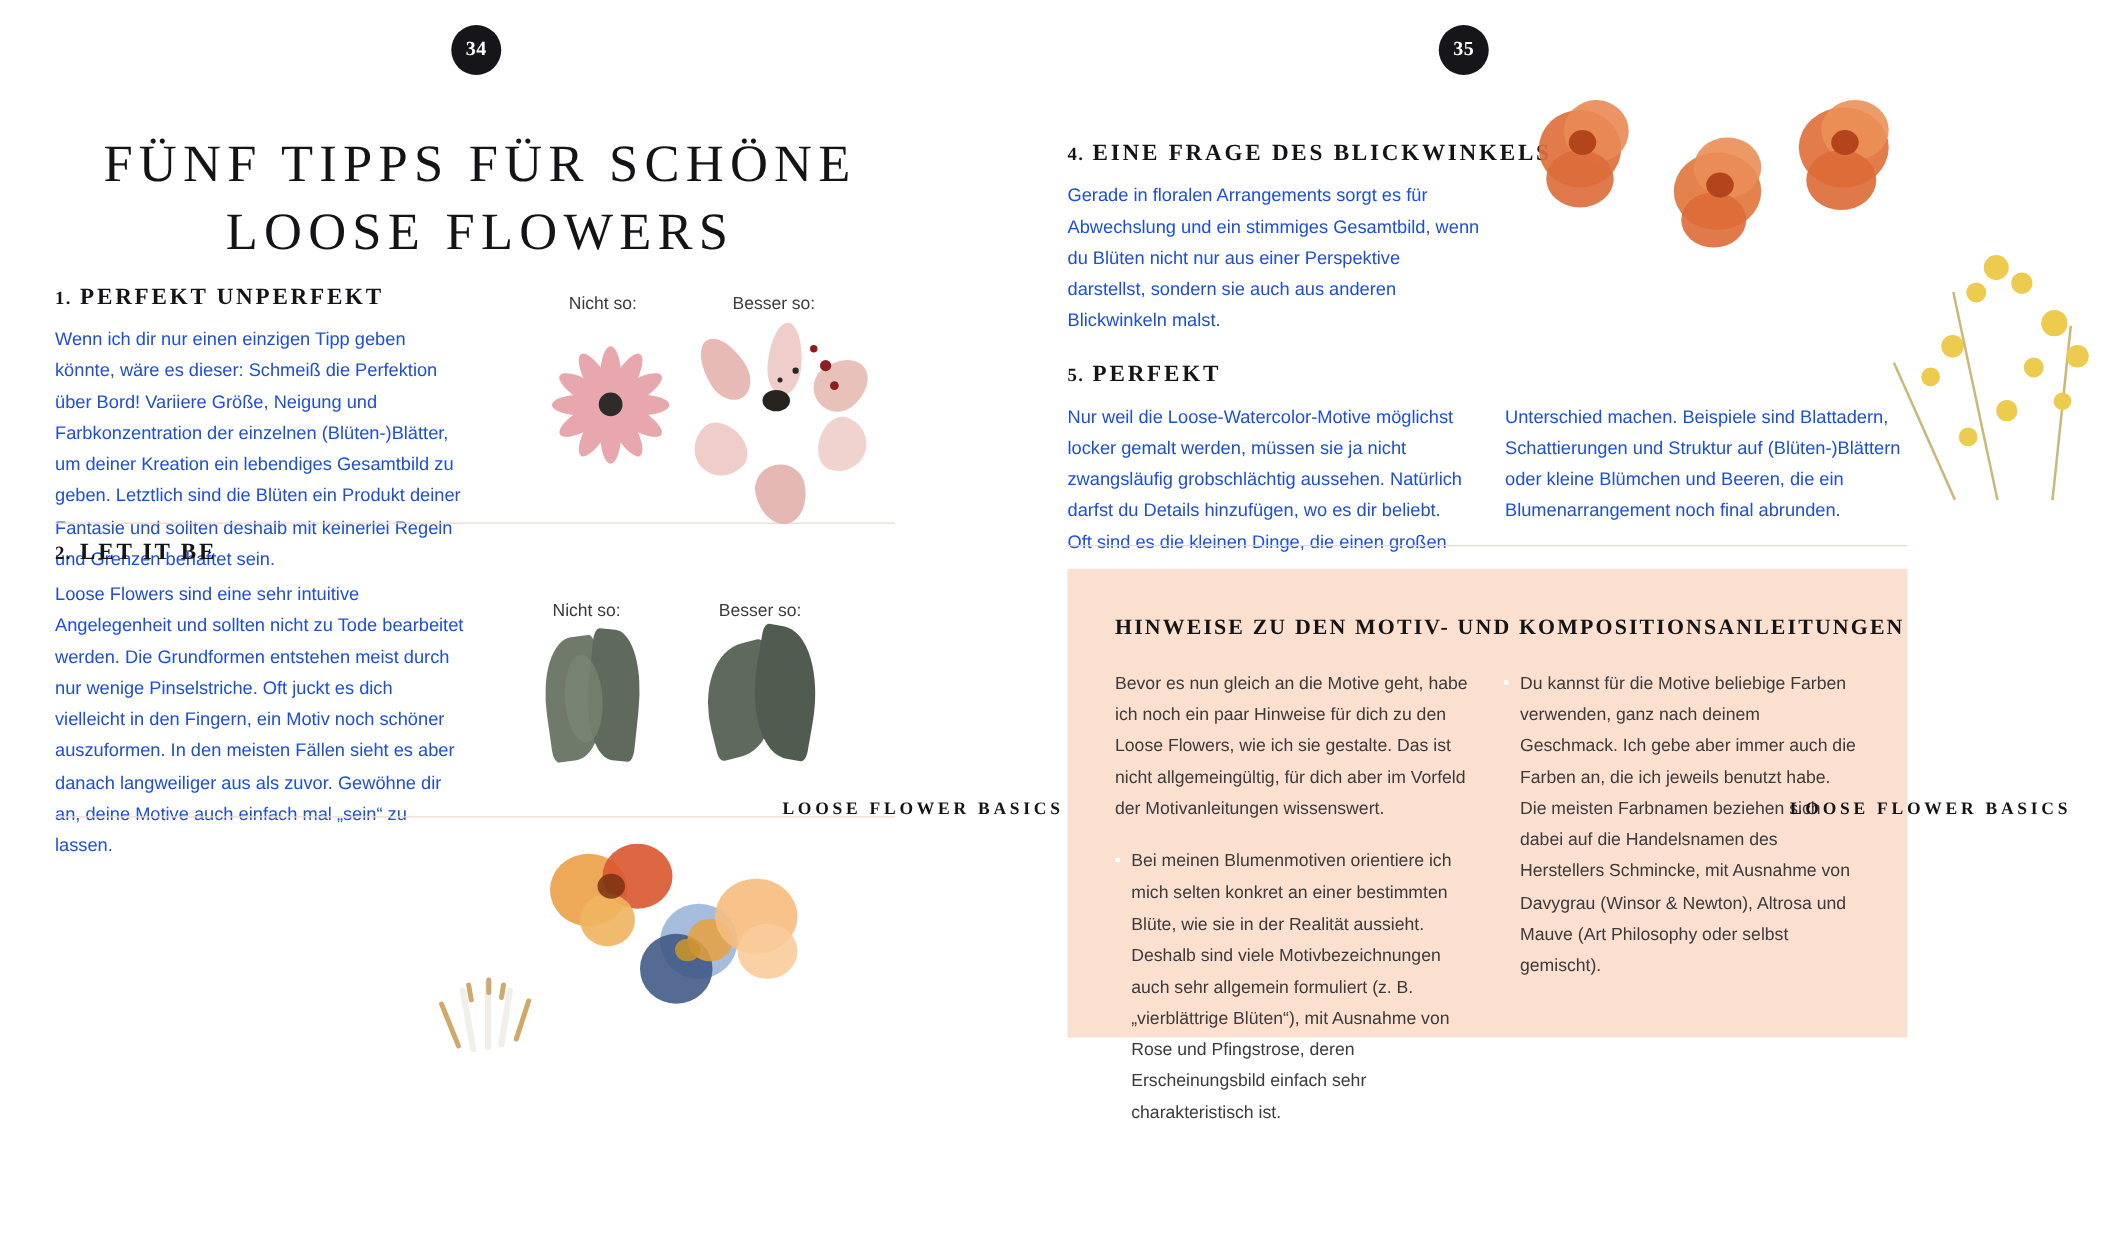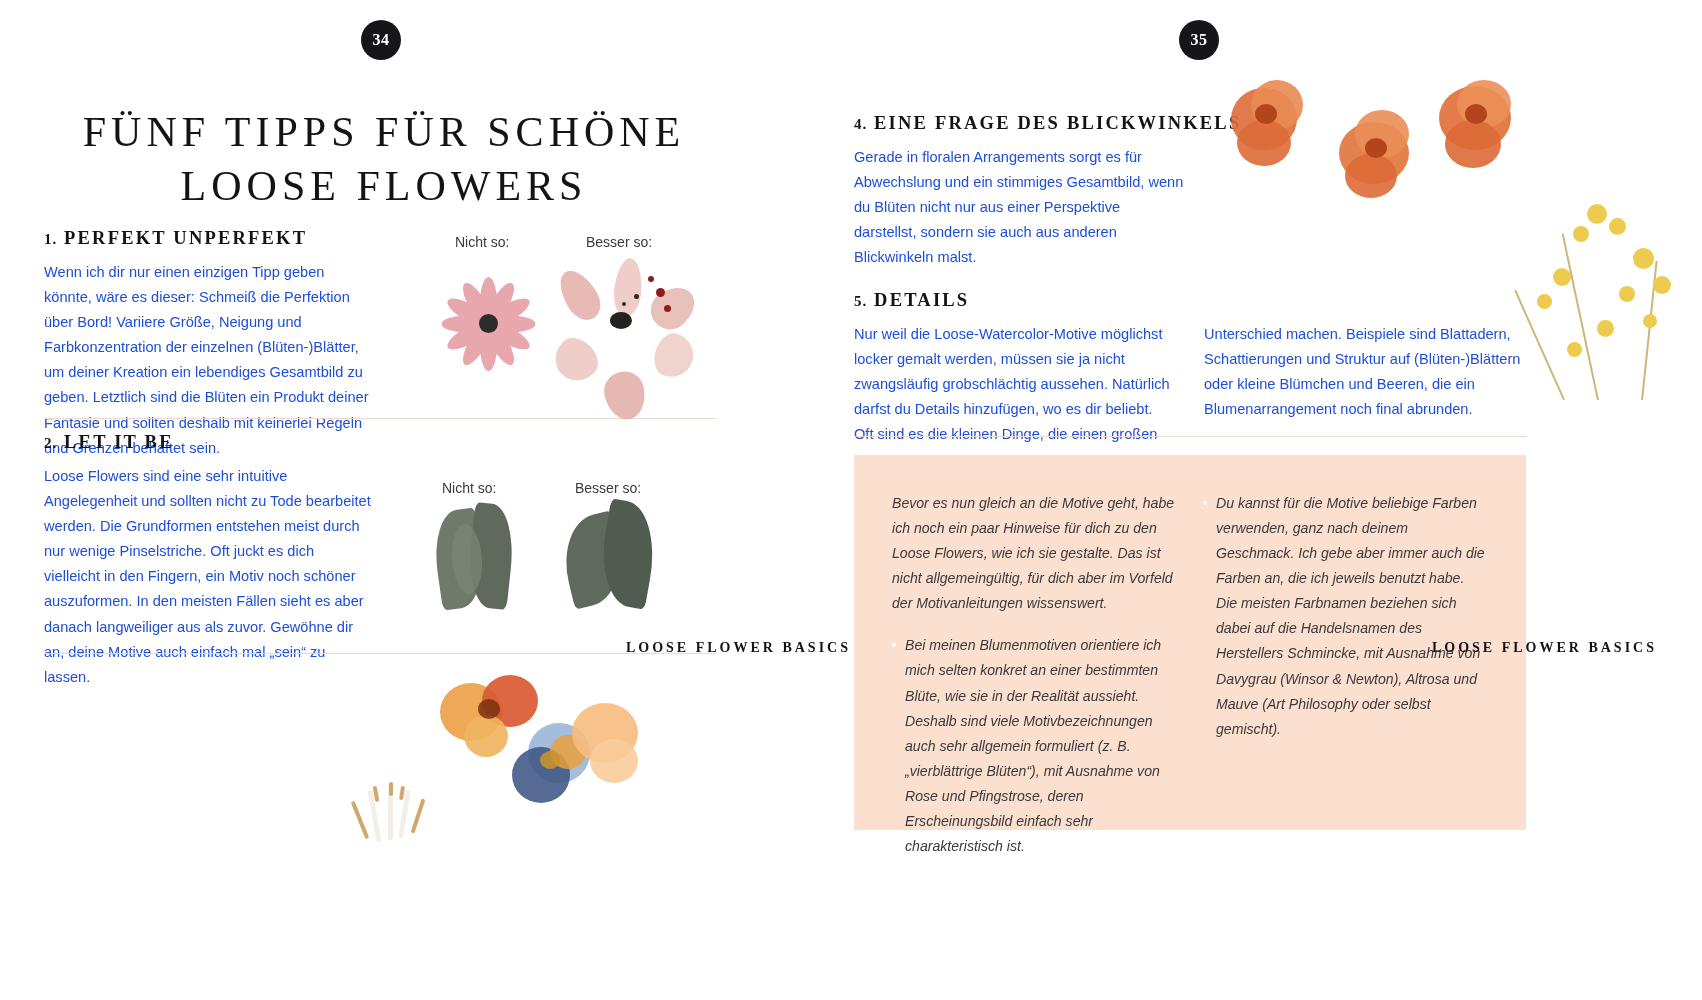--- a/index.html
+++ b/index.html
@@ -39,21 +39,21 @@
     font-family: "Liberation Serif", serif;
     font-size: 16px;
     font-weight: 700;
     letter-spacing: 0.5px;
     display: flex;
     align-items: center;
     justify-content: center;
     top: 20px;
   }
   .page-num.left { left: 361px; }
-  .page-num.right { left: 328px; }
+  .page-num.right { left: 300px; }
 
   
   .main-title {
     position: absolute;
     top: 78px;
     left: 44px;
     width: 680px;
     text-align: center;
     font-family: "Liberation Serif", serif;
     font-size: 42px;
@@ -152,21 +152,20 @@
     font-weight: 700;
     letter-spacing: 1.7px;
     text-align: center;
     color: #141416;
     margin: 0 0 22px 0;
     white-space: nowrap;
   }
   .info-cols {
     display: flex;
     gap: 26px;
-    font-style: italic;
   }
   .info-col {
     width: 291px;
   }
   .info-p {
     font-size: 14.1px;
     line-height: 1.78;
     color: #3a3a3c;
     margin: 0 0 17px 0;
   }
@@ -415,30 +414,31 @@
       <div class="mim-dot" style="left:52px;  top:78px; width:18px; height:18px;"></div>
       <div class="mim-dot" style="left:36px;  top:104px; width:15px; height:15px;"></div>
       <div class="mim-dot" style="left:96px;  top:130px; width:17px; height:17px;"></div>
       <div class="mim-dot" style="left:142px; top:124px; width:14px; height:14px;"></div>
       <div class="mim-dot" style="left:66px;  top:152px; width:15px; height:15px;"></div>
     </div>
 
     <div class="rp-block" id="sec5">
       <div class="sec-h">
         <span class="num">5.</span>
-        <span>DETAILS</span>
+        <span>PERFEKT</span>
       </div>
       <div class="two-col">
         <p class="body-p">Nur weil die Loose-Watercolor-Motive möglichst locker gemalt werden, müssen sie ja nicht zwangsläufig grobschlächtig aussehen. Natürlich darfst du Details hinzufügen, wo es dir beliebt. Oft sind es die kleinen Dinge, die einen großen Unterschied machen. Beispiele sind Blattadern, Schattierungen und Struktur auf (Blüten-)Blättern oder kleine Blümchen und Beeren, die ein Blumenarrangement noch final abrunden.</p>
       </div>
     </div>
 
     <div id="rule3"></div>
 
     <div class="info-box">
+      <div class="info-title">HINWEISE ZU DEN MOTIV- UND KOMPOSITIONSANLEITUNGEN</div>
       <div class="info-cols">
         <div class="info-col">
           <p class="info-p">Bevor es nun gleich an die Motive geht, habe ich noch ein paar Hinweise für dich zu den Loose Flowers, wie ich sie gestalte. Das ist nicht allgemeingültig, für dich aber im Vorfeld der Motivanleitungen wissenswert.</p>
           <p class="bullet-item">Bei meinen Blumenmotiven orientiere ich mich selten konkret an einer bestimmten Blüte, wie sie in der Realität aussieht. Deshalb sind viele Motivbezeichnungen auch sehr allgemein formuliert (z. B. „vierblättrige Blüten“), mit Ausnahme von Rose und Pfingstrose, deren Erscheinungsbild einfach sehr charakteristisch ist.</p>
         </div>
         <div class="info-col">
           <p class="bullet-item">Du kannst für die Motive beliebige Farben verwenden, ganz nach deinem Geschmack. Ich gebe aber immer auch die Farben an, die ich jeweils benutzt habe. Die meisten Farbnamen beziehen sich dabei auf die Handelsnamen des Herstellers Schmincke, mit Ausnahme von Davygrau (Winsor &amp; Newton), Altrosa und Mauve (Art Philosophy oder selbst gemischt).</p>
         </div>
       </div>
     </div>

